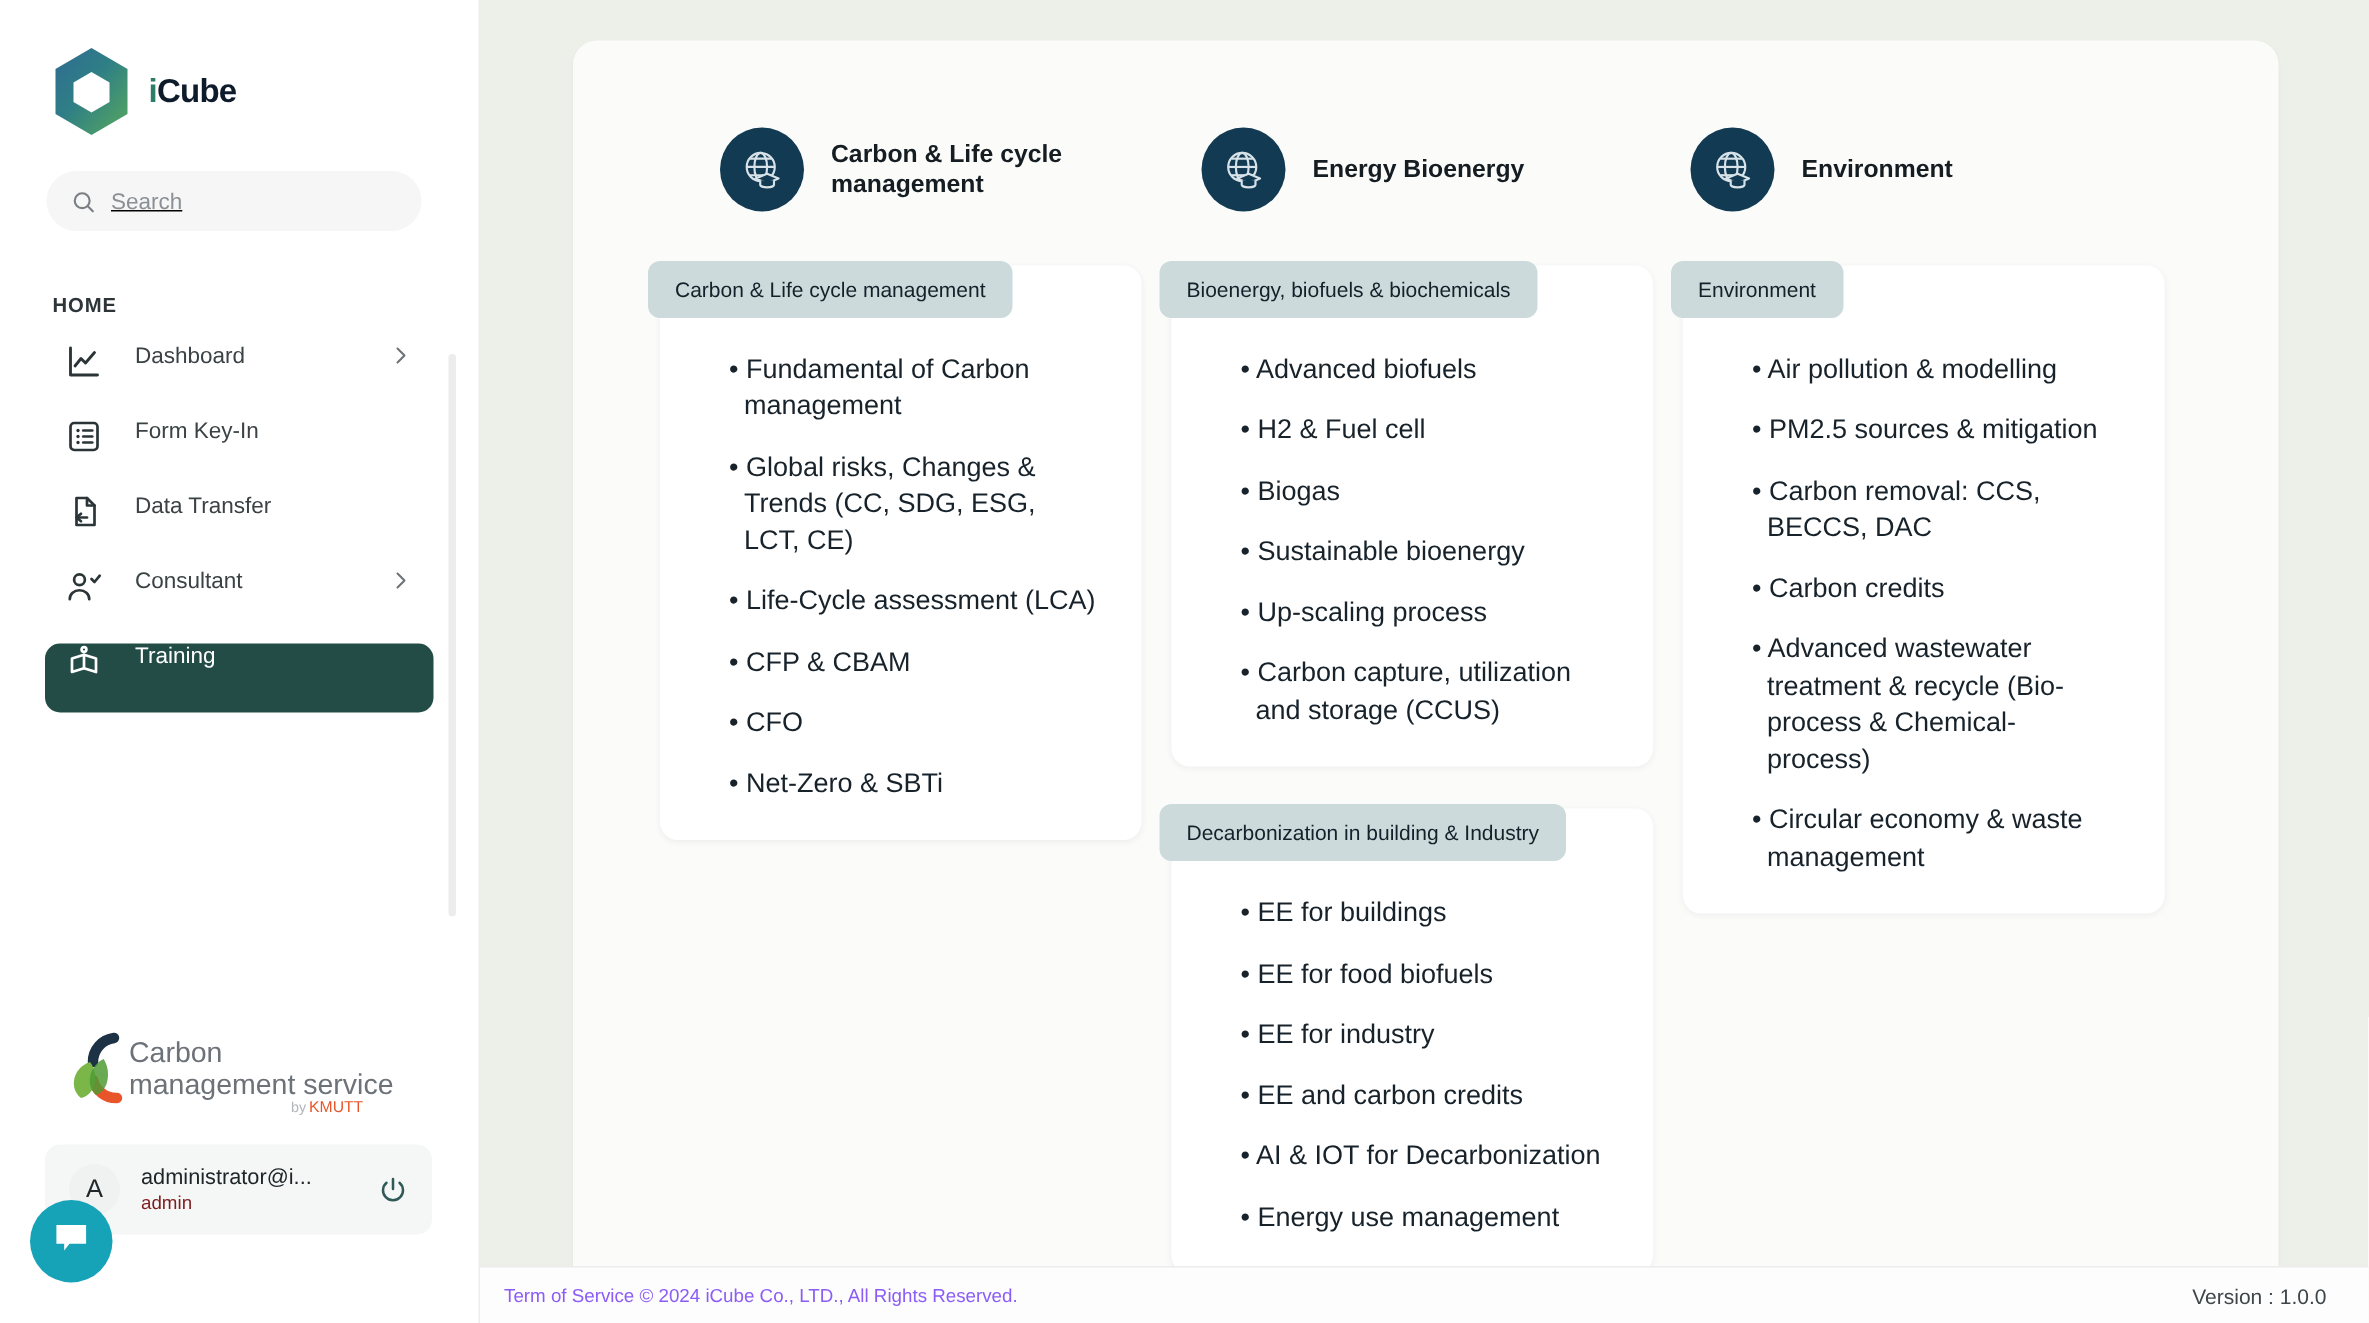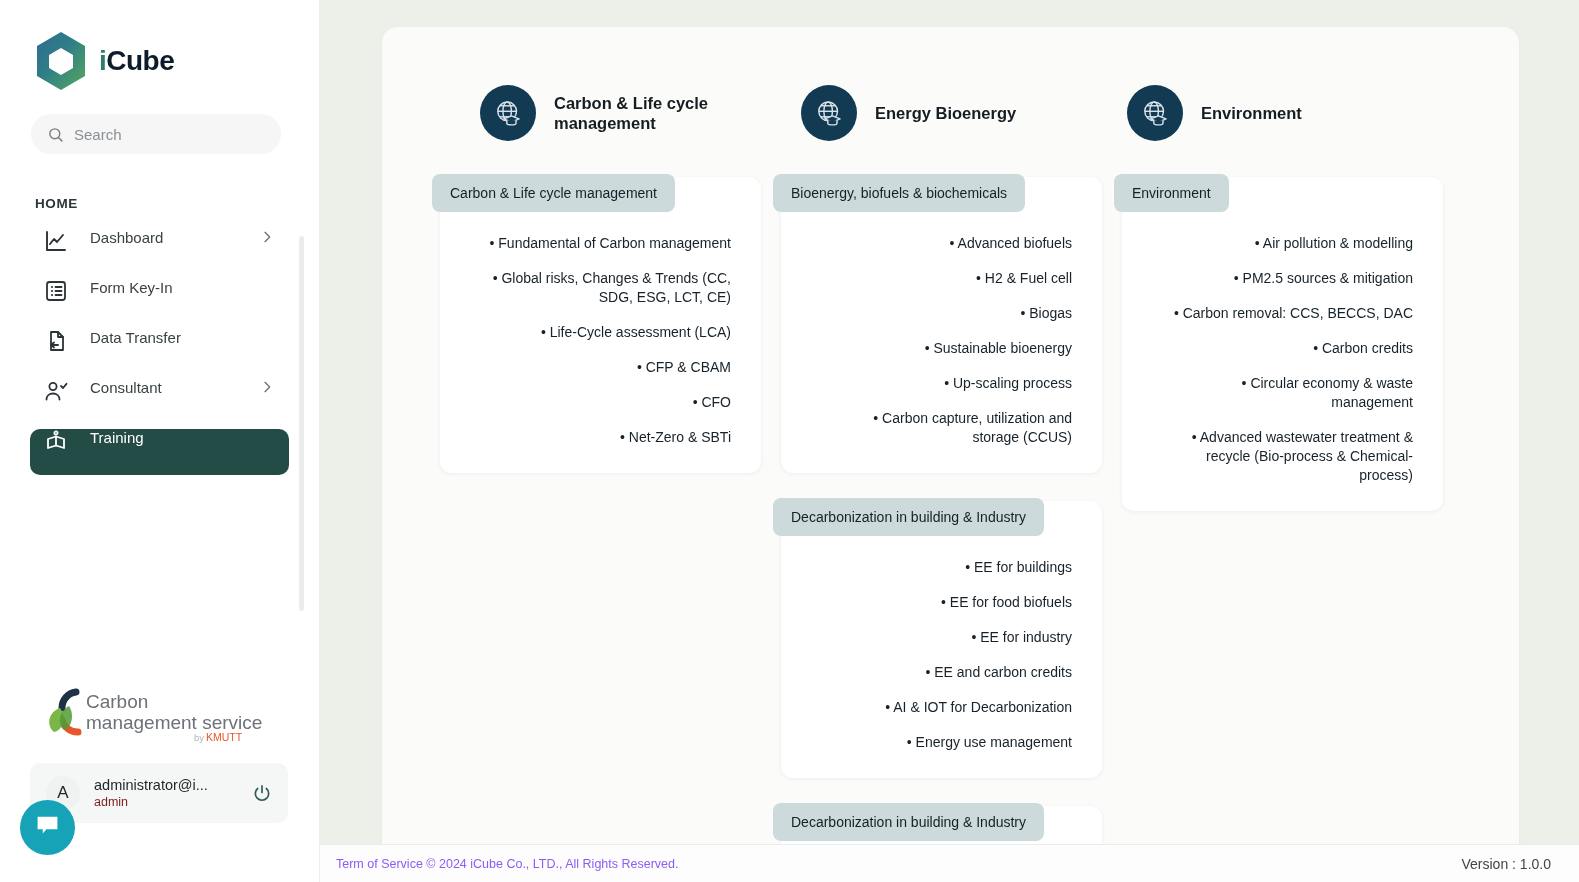--- a/index.html
+++ b/index.html
@@ -15,32 +15,32 @@
   .sidebar {
     width: 320px; height: 882px;
     background: #ffffff;
     position: relative;
     flex: 0 0 320px;
     border-right: 1px solid #ededed;
   }
   .brand { display: flex; align-items: center; gap: 10px; padding: 30px 0 0 33px; }
   .brand-logo { width: 56px; height: 62px; flex: 0 0 56px; }
   .brand-name {
-    font-size: 28px; font-weight: 700; letter-spacing: -0.5px;
+    font-size: 22px; font-weight: 700; letter-spacing: -0.5px;
     color: #0d1b2a; line-height: 1;
   }
   .brand-name .i { color: #2e7d6b; }
 
   .search-wrap {
     margin: 22px 0 0 31px;
     width: 250px; height: 40px;
     background: #f5f6f5;
     border-radius: 22px;
     display: flex; align-items: center;
-    gap: 10px; padding: 0 16px;
+    gap: 10px; padding: 0 16px; text-decoration: underline;
   }
   .search-icon { width: 17px; height: 17px; flex: 0 0 17px; color: #7b7f83; }
   .search-input {
     border: 0; outline: 0; background: transparent;
     font-family: "Liberation Sans", sans-serif;
     font-size: 15px; color: #6e7478; width: 190px;
   }
   .search-input::placeholder { color: #8a9095; }
 
   .nav-section-label {
@@ -147,23 +147,23 @@
     background: #ccdadb;
     border-radius: 8px;
     padding: 11px 18px;
     margin: -3px 0 0 -8px;
     font-size: 14px; color: #13212a;
     position: relative; left: 0px; top: 0px;
   }
   .card-head-wrap { padding-left: 0; }
   .card-body { padding: 22px 30px 0 46px; }
   .bullet {
-    font-size: 14px; color: #17222a;
+    font-size: 18px; color: #17222a;
     line-height: 1.36; margin-bottom: 16px;
-    text-indent: -10px; padding-left: 10px; text-align: right;
+    text-indent: -10px; padding-left: 10px;
   }
   .bullet:last-child { margin-bottom: 4px; }
 
   
   .footer {
     position: absolute; left: 320px; bottom: 0;
     width: 1259px; height: 38px;
     background: #fdfdfd;
     border-top: 1px solid #ececec;
     display: flex; align-items: center;
@@ -430,22 +430,22 @@
         <div class="col col-3">
           <div class="card">
             <div class="card-head-wrap">
               <div class="card-head">Environment</div>
             </div>
             <div class="card-body">
               <div class="bullet">• Air pollution &amp; modelling</div>
               <div class="bullet">• PM2.5 sources &amp; mitigation</div>
               <div class="bullet">• Carbon removal: CCS, BECCS, DAC</div>
               <div class="bullet">• Carbon credits</div>
+              <div class="bullet">• Advanced wastewater treatment &amp; recycle (Bio-process &amp; Chemical-process)</div>
               <div class="bullet">• Circular economy &amp; waste management</div>
-              <div class="bullet">• Advanced wastewater treatment &amp; recycle (Bio-process &amp; Chemical-process)</div>
             </div>
           </div>
         </div>
 
       </div>
     </div>
   </section>
 
   <div class="footer">
     <span class="footer-left">Term of Service © 2024 iCube Co., LTD., All Rights Reserved.</span>

